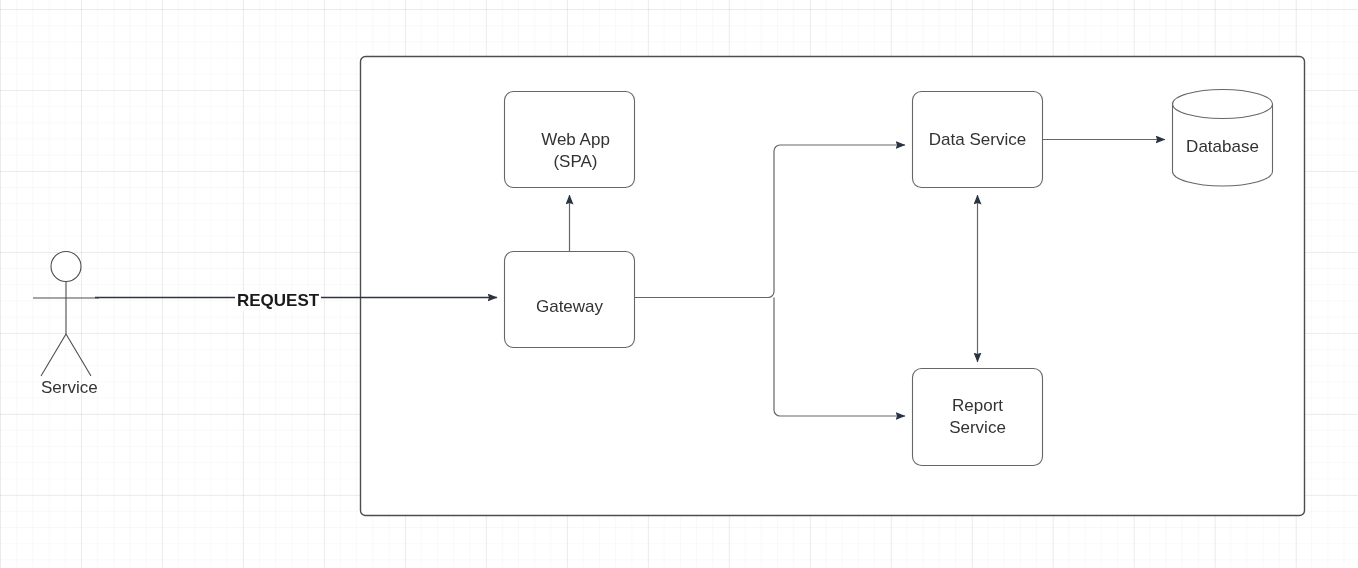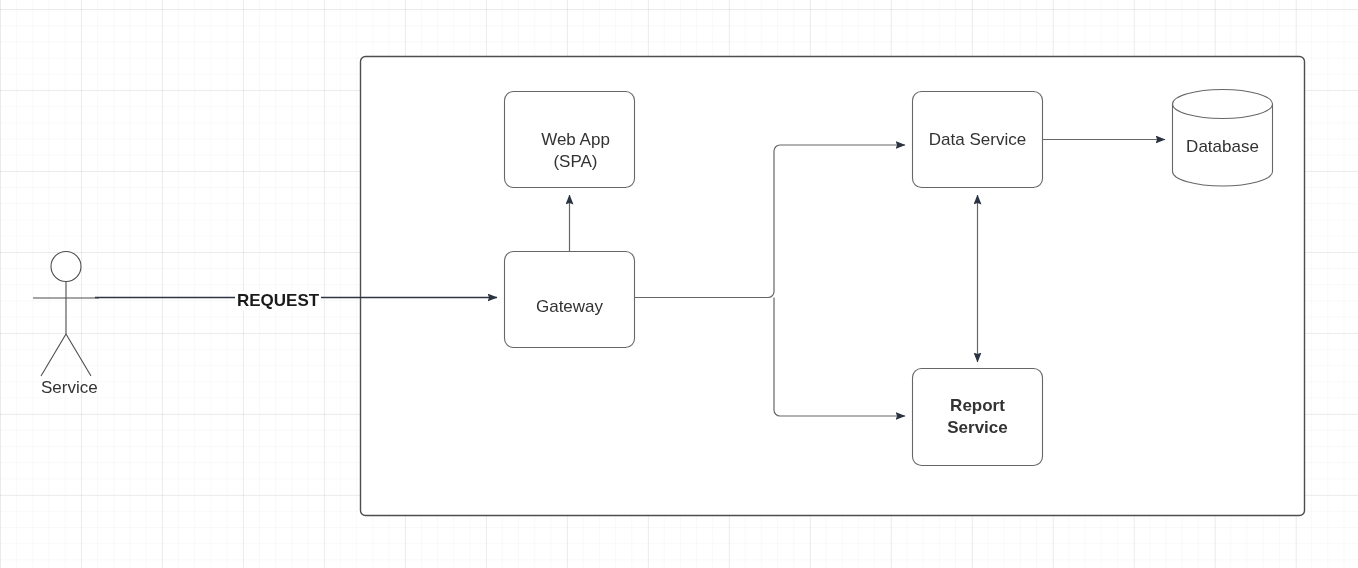--- a/index.html
+++ b/index.html
@@ -116,21 +116,21 @@
     <line x1="977.5" y1="195" x2="977.5" y2="362" stroke="#666666" stroke-width="1.2" marker-start="url(#arrow-start)" marker-end="url(#arrow-end)"></line>
   </svg>
 
   <div class="node-label" style="left:504px; top:102px; width:109px; height:97px;padding-left:17px;">Web App
 (SPA)</div>
 
   <div class="node-label" style="left:504px; top:258px; width:131px; height:97px;">Gateway</div>
 
   <div class="node-label" style="left:912px; top:91px; width:131px; height:97px;">Data Service</div>
 
-  <div class="node-label" style="left:912px; top:368px; width:131px; height:98px;font-weight:bold;">Report
+  <div class="node-label" style="left:912px; top:368px; width:131px; height:98px;">Report
 Service</div>
 
   <div class="node-label" style="left:1172px; top:118px; width:101px; height:58px;">Database</div>
 
   <div class="edge-label" style="left:235px; top:291px;">REQUEST</div>
 
   <div class="actor-label" style="left:41px; top:378px;">Service</div>
 
 </div>
 

